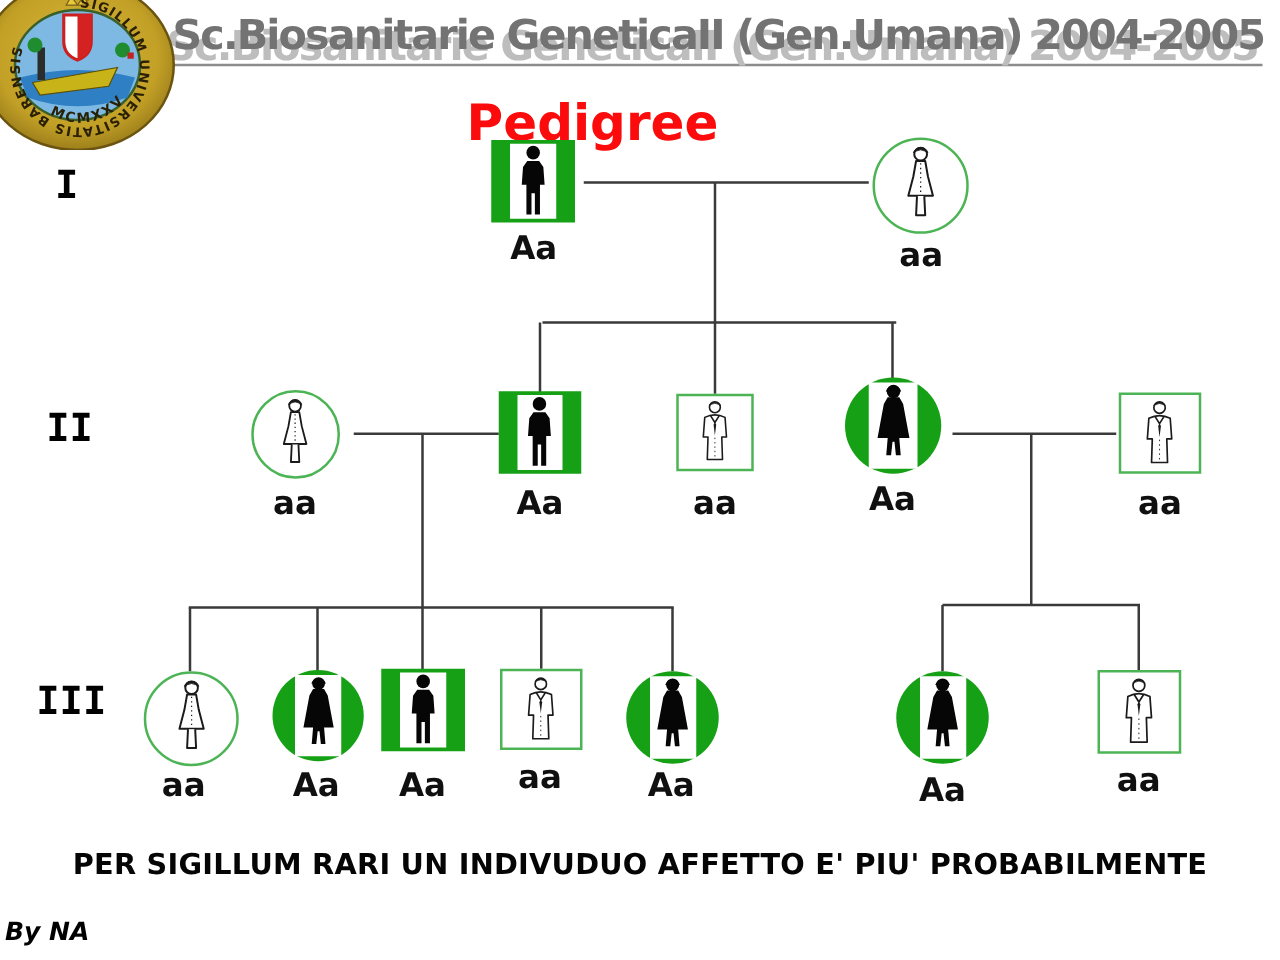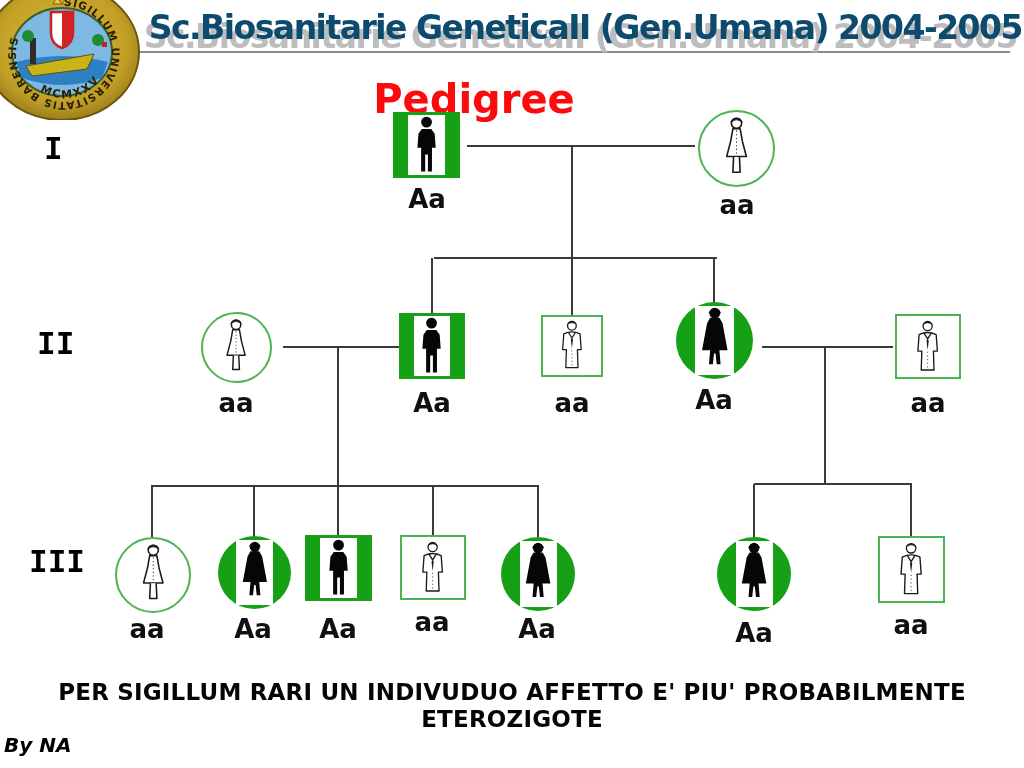--- a/index.html
+++ b/index.html
@@ -2,22 +2,22 @@
 <html><head>
 <meta charset="utf-8">
 <style>
   html,body{margin:0;padding:0;background:#fff;}
   #slide{
     position:relative;width:1024px;height:768px;background:#ffffff;
     overflow:hidden;font-family:"DejaVu Sans","Liberation Sans",sans-serif;color:#000;
   }
   
   .title{
-    position:absolute;left:138px;right:2px;top:8px;text-align:right;white-space:nowrap;
-    font-size:33px;font-weight:bold;letter-spacing:-1.5px;color:#0c4a6e;
+    position:absolute;left:138px;right:2px;top:8px;text-align:left;white-space:nowrap;
+    font-size:33px;font-weight:bold;letter-spacing:-1.5px;color:#737373;
     text-shadow:-5px 9px 0 #bdbdbd;
   }
   .header-underline{position:absolute;left:104px;top:51px;width:906px;height:2px;background:#8c8c8c;}
   .logo{position:absolute;left:-12px;top:-10px;width:152px;height:130px;}
   
   .heading{position:absolute;left:0;width:948px;top:76px;text-align:center;
     font-size:40px;font-weight:bold;color:#fb0b0b;letter-spacing:0px;}
   .gen{position:absolute;font-family:"DejaVu Sans Mono","Liberation Mono",monospace;
     font-weight:bold;font-size:31px;color:#000;}
   .gt{position:absolute;transform:translateX(-50%);font-size:26px;font-weight:600;color:#101010;}
@@ -237,17 +237,16 @@
   <div class="gt" style="left:147px;top:614px;">aa</div>
   <div class="gt" style="left:253px;top:614px;">Aa</div>
   <div class="gt" style="left:338px;top:614px;">Aa</div>
   <div class="gt" style="left:432px;top:607px;">aa</div>
   <div class="gt" style="left:537px;top:614px;">Aa</div>
   <div class="gt" style="left:754px;top:618px;">Aa</div>
   <div class="gt" style="left:911px;top:610px;">aa</div>
 
   <div class="footer">
     <div>PER SIGILLUM RARI UN INDIVUDUO AFFETTO E' PIU' PROBABILMENTE</div>
-    <div>ETEROZIGOTE</div>
   </div>
   <div class="credit">By NA</div>
 
 </div>
 
 </body></html>

